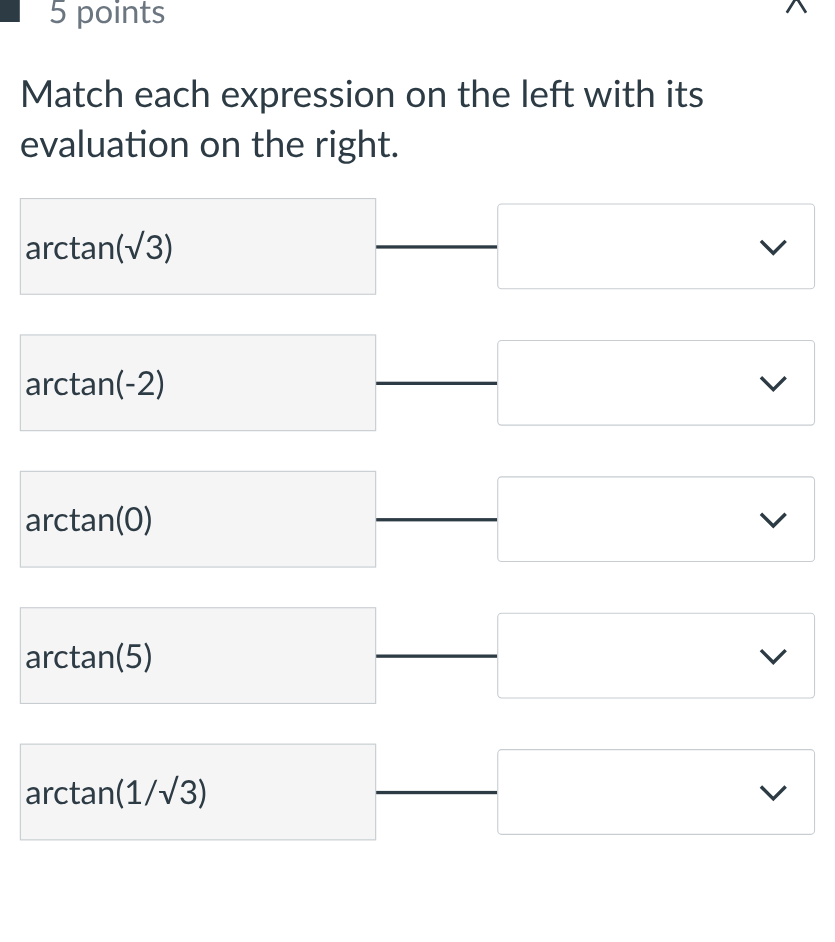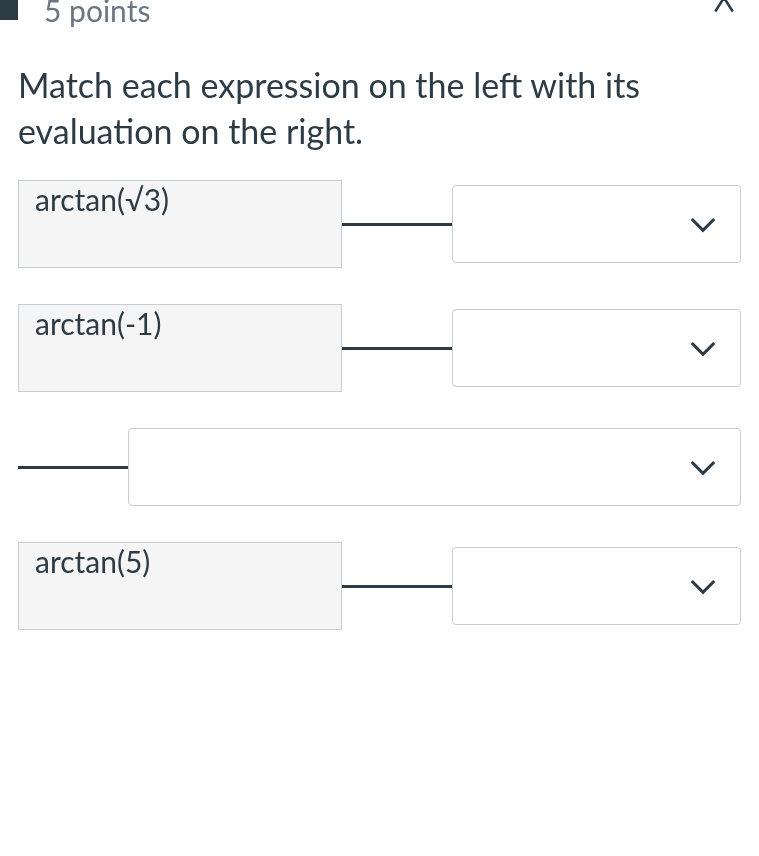--- a/index.html
+++ b/index.html
@@ -64,22 +64,22 @@
     display: flex;
     align-items: center;
     margin-bottom: 36px;
   }
   .expression-box {
     width: 324px;
     height: 88px;
     background: #f5f5f5;
     border: 1px solid #c7cdd1;
     display: flex;
-    align-items: flex-start;
-    padding-left: 16px;
+    align-items: center;
+    padding-left: 4px;
     font-size: 30px;
     color: #2d3b45;
   }
   .connector {
     flex: 0 0 110px;
     height: 3px;
     background: #2d3b45;
   }
   .dropdown-box {
     flex: 1;
@@ -131,33 +131,36 @@
       <span class="chevron">
         <svg viewBox="0 0 24 16">
             <path d="M3 4 L12 13 L21 4"></path>
           </svg>
       </span>
     </div>
   </div>
 
   <div class="match-row">
     <div class="expression-box">
-      <span>arctan(-1)</span>
+      <span>arctan(-2)</span>
     </div>
     <div class="connector"></div>
     <div class="dropdown-box">
       <span class="chevron">
         <svg viewBox="0 0 24 16">
             <path d="M3 4 L12 13 L21 4"></path>
           </svg>
       </span>
     </div>
   </div>
 
   <div class="match-row">
+    <div class="expression-box">
+      <span>arctan(0)</span>
+    </div>
     <div class="connector"></div>
     <div class="dropdown-box">
       <span class="chevron">
         <svg viewBox="0 0 24 16">
             <path d="M3 4 L12 13 L21 4"></path>
           </svg>
       </span>
     </div>
   </div>
 
@@ -168,14 +171,27 @@
     <div class="connector"></div>
     <div class="dropdown-box">
       <span class="chevron">
         <svg viewBox="0 0 24 16">
             <path d="M3 4 L12 13 L21 4"></path>
           </svg>
       </span>
     </div>
   </div>
 
+  <div class="match-row">
+    <div class="expression-box">
+      <span>arctan(1/√3)</span>
+    </div>
+    <div class="connector"></div>
+    <div class="dropdown-box">
+      <span class="chevron">
+        <svg viewBox="0 0 24 16">
+            <path d="M3 4 L12 13 L21 4"></path>
+          </svg>
+      </span>
+    </div>
+  </div>
 
 </div>
 
 </body></html>

